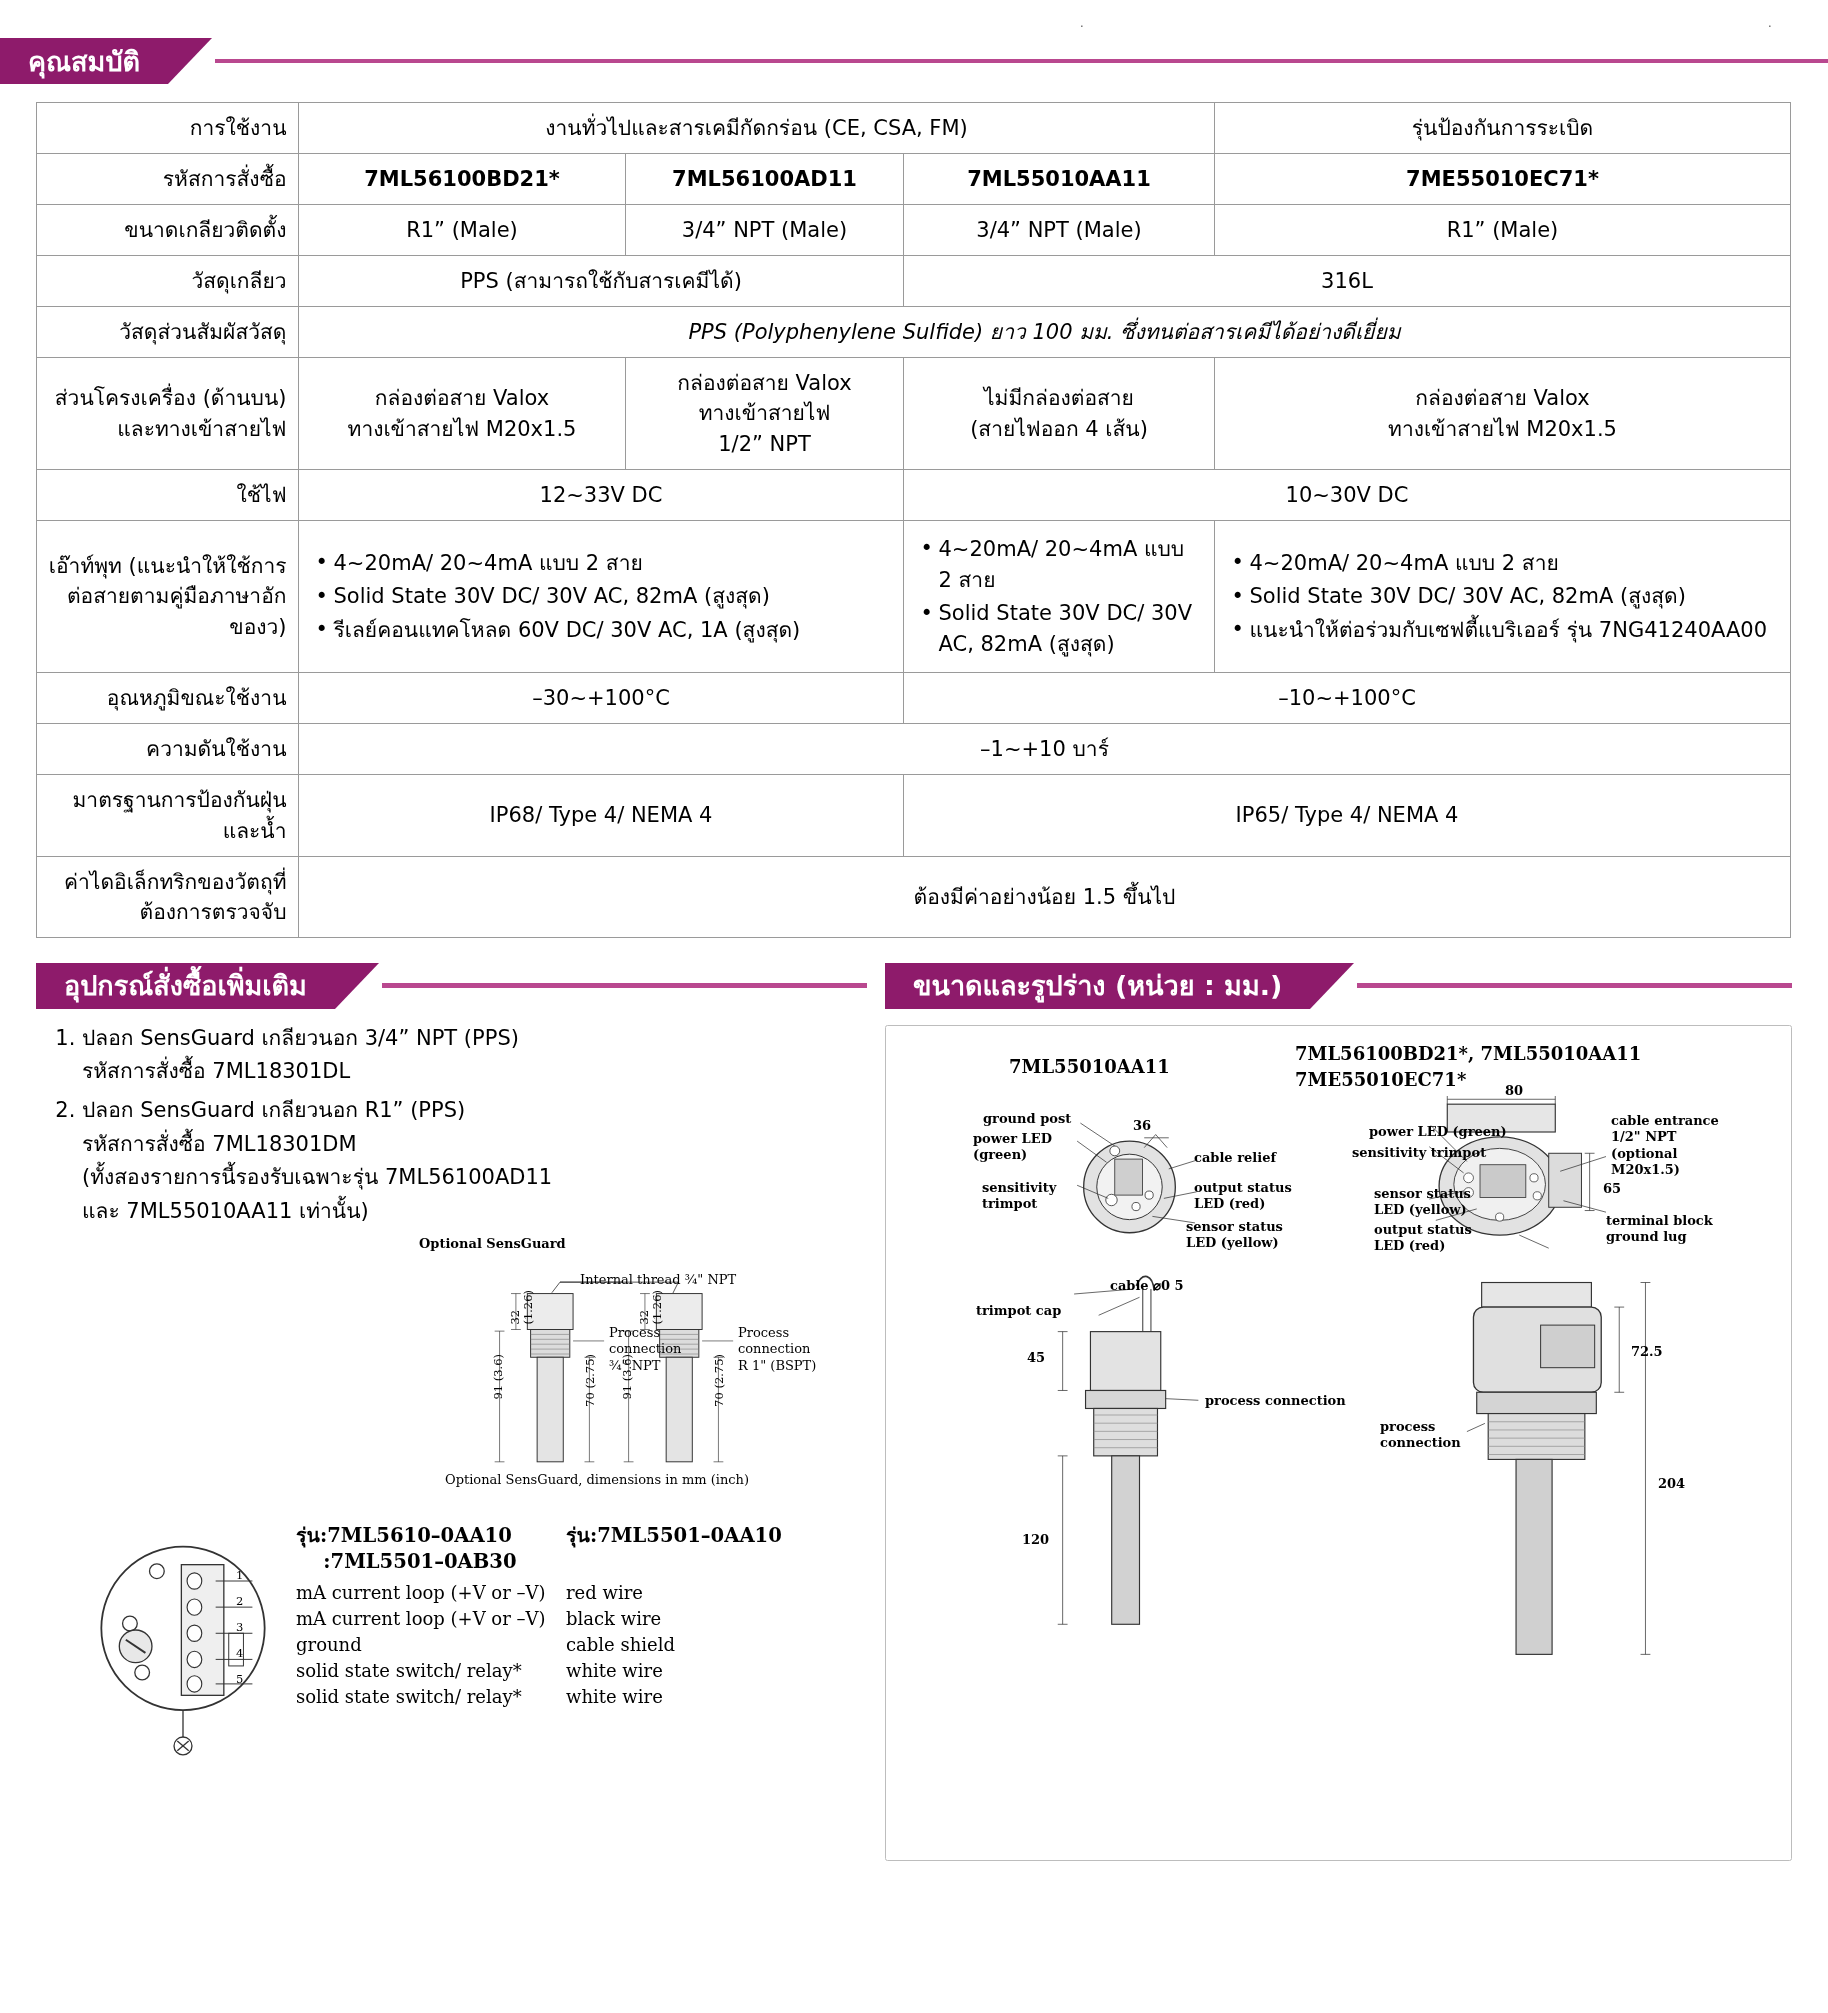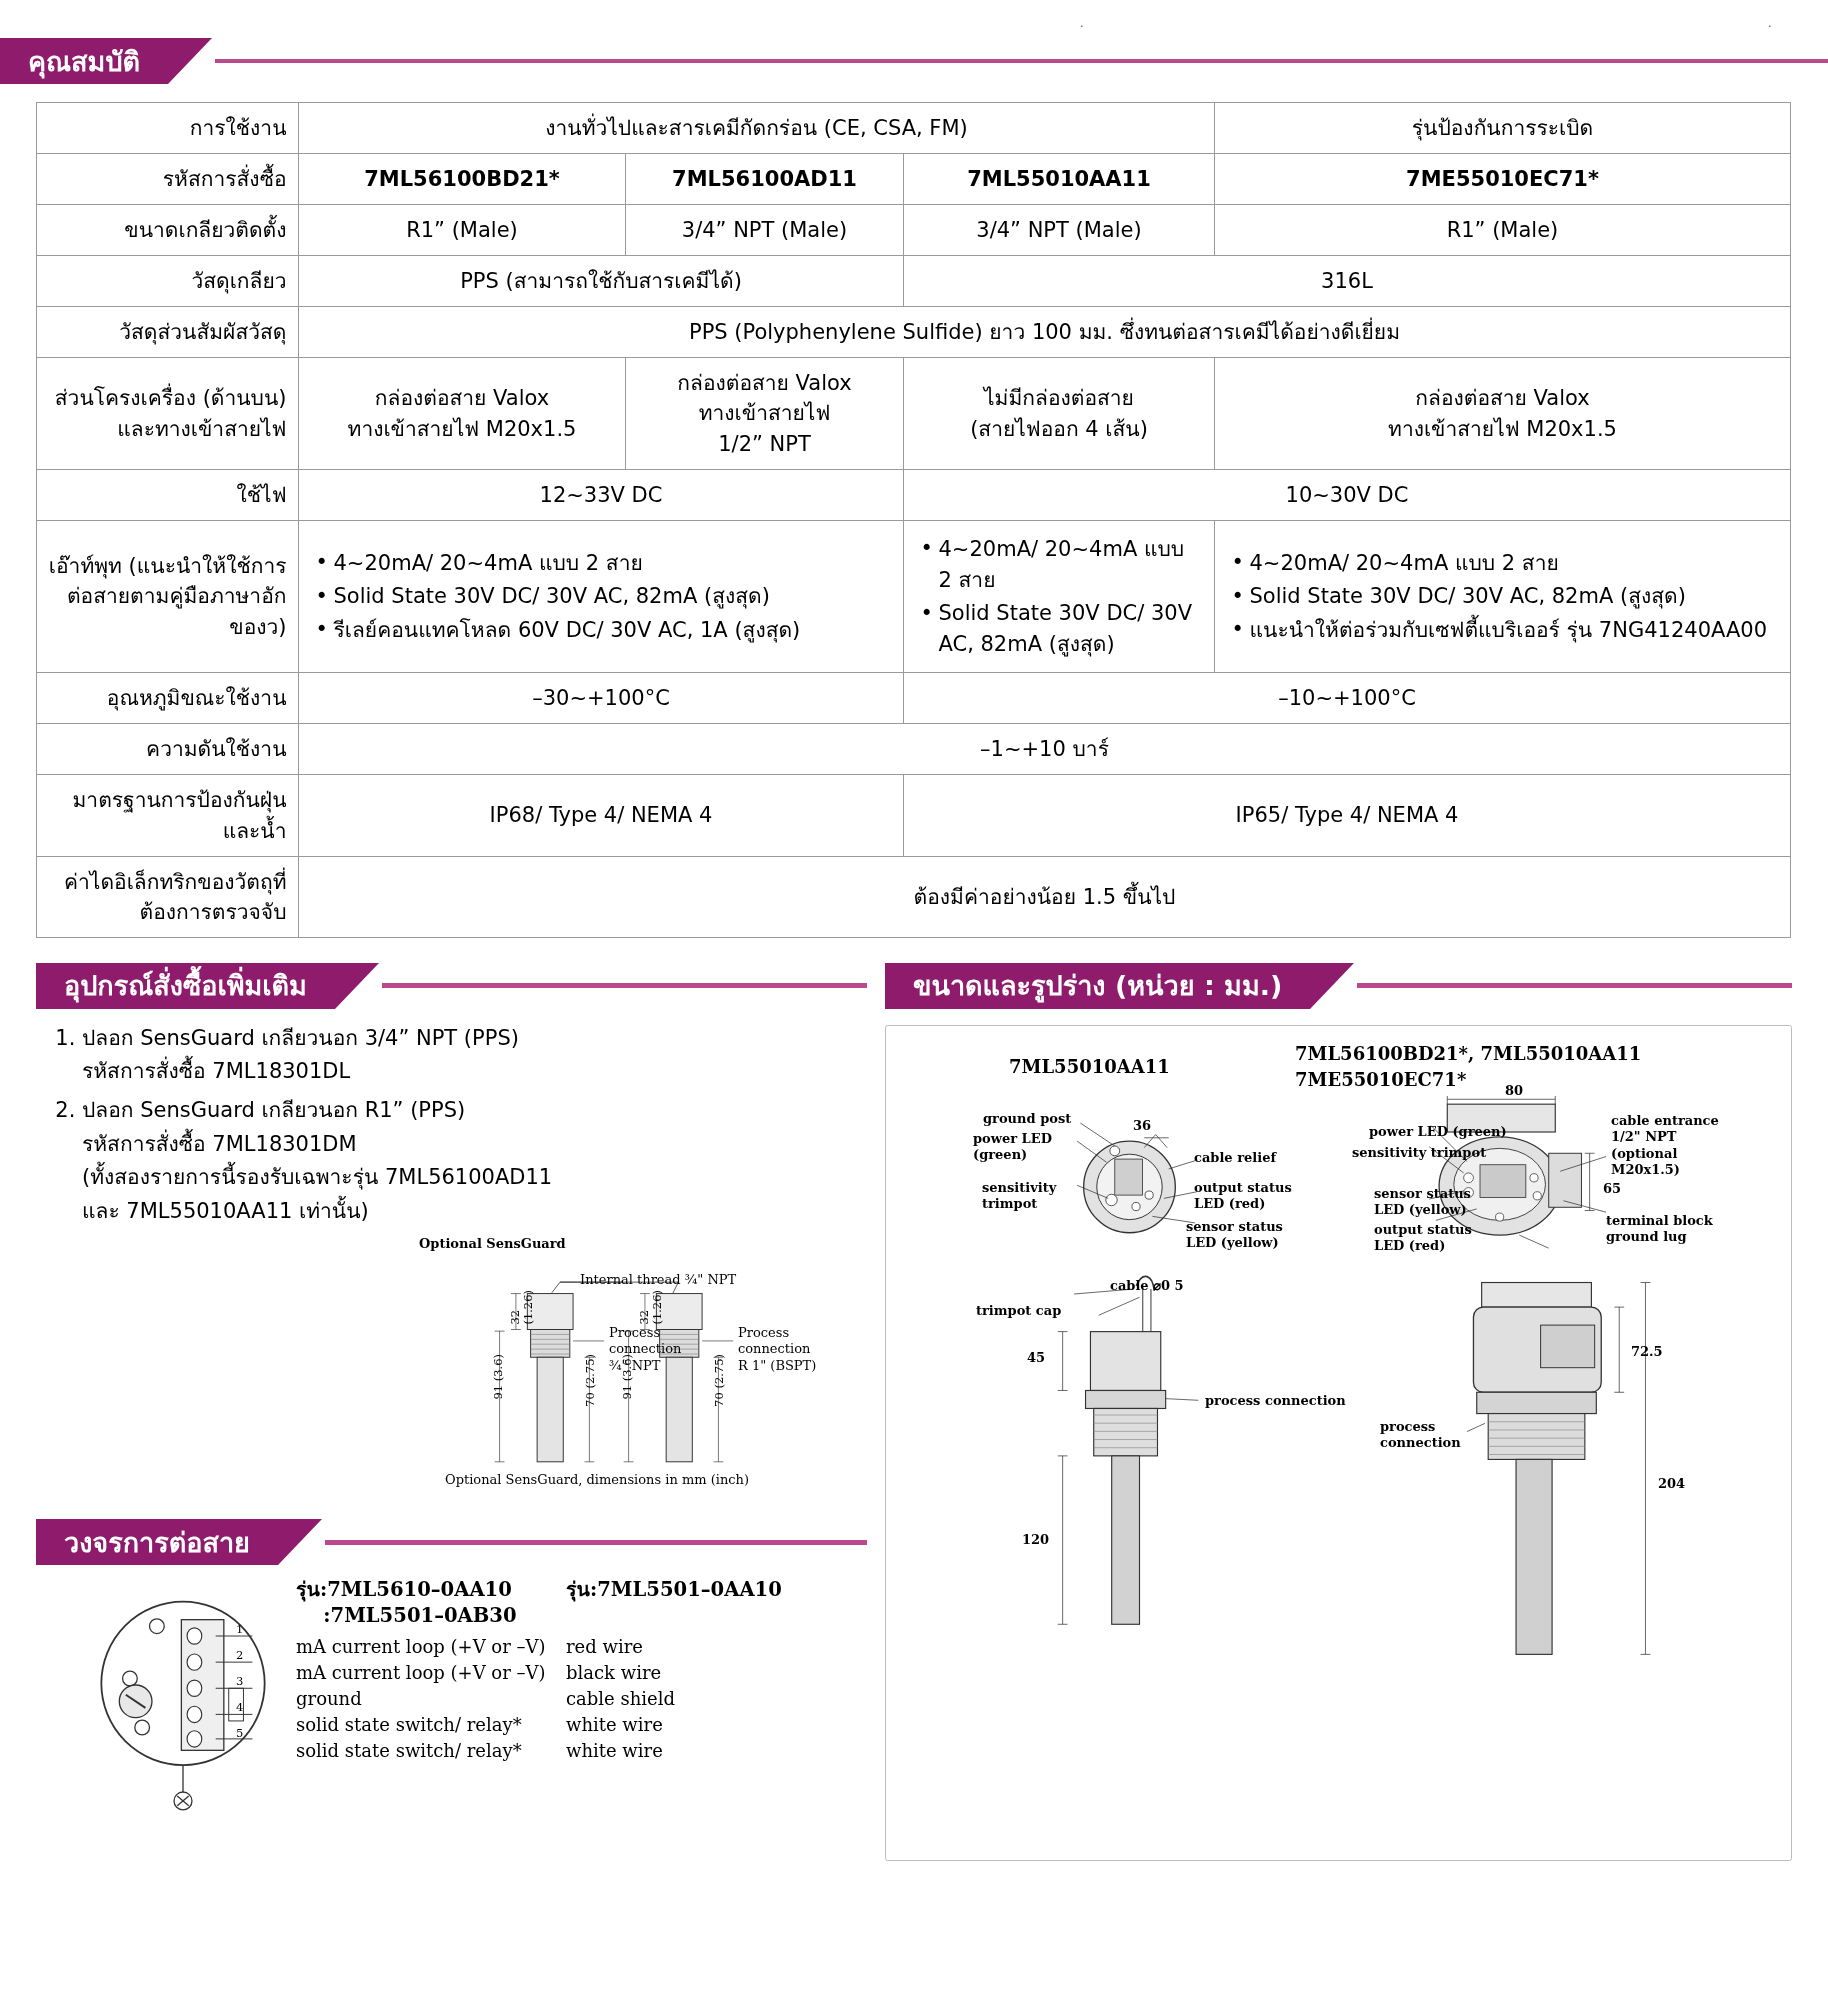--- a/index.html
+++ b/index.html
@@ -131,21 +131,21 @@
           <td colspan="1" class="ctr " style="white-space: pre-line;">3/4” NPT (Male)</td>
           <td colspan="1" class="ctr " style="white-space: pre-line;">R1” (Male)</td>
         </tr>
         <tr>
           <td class="lbl">วัสดุเกลียว</td>
           <td colspan="2" class="ctr " style="white-space: pre-line;">PPS (สามารถใช้กับสารเคมีได้)</td>
           <td colspan="2" class="ctr " style="white-space: pre-line;">316L</td>
         </tr>
         <tr>
           <td class="lbl">วัสดุส่วนสัมผัสวัสดุ</td>
-          <td colspan="4" class="ctr " style="white-space: pre-line;">PPS (Polyphenylene Sulfide) ยาว 100 มม. ซึ่งทนต่อสารเคมีได้อย่างดีเยี่ยม</td>
+          <td colspan="4" class="ctr " style="white-space: pre-line; font-style: italic;">PPS (Polyphenylene Sulfide) ยาว 100 มม. ซึ่งทนต่อสารเคมีได้อย่างดีเยี่ยม</td>
         </tr>
         <tr>
           <td class="lbl">ส่วนโครงเครื่อง (ด้านบน) และทางเข้าสายไฟ</td>
           <td colspan="1" class="ctr " style="white-space: pre-line;">กล่องต่อสาย Valox
 ทางเข้าสายไฟ M20x1.5</td>
           <td colspan="1" class="ctr " style="white-space: pre-line;">กล่องต่อสาย Valox
 ทางเข้าสายไฟ
 1/2” NPT</td>
           <td colspan="1" class="ctr " style="white-space: pre-line;">ไม่มีกล่องต่อสาย
 (สายไฟออก 4 เส้น)</td>
@@ -303,24 +303,20 @@
 (1.26)</div>
 
         <div class="abs tiny-s" style="left:455px;top:121px;writing-mode:vertical-rl;transform:rotate(180deg);">91 (3.6)</div>
         <div class="abs tiny-s" style="left:547px;top:121px;writing-mode:vertical-rl;transform:rotate(180deg);">70 (2.75)</div>
         <div class="abs tiny-s" style="left:584px;top:121px;writing-mode:vertical-rl;transform:rotate(180deg);">91 (3.6)</div>
         <div class="abs tiny-s" style="left:676px;top:121px;writing-mode:vertical-rl;transform:rotate(180deg);">70 (2.75)</div>
 
         <div class="abs tiny" style="left:409px;top:239px;">Optional SensGuard, dimensions in mm (inch)</div>
       </div>
 
-      <div class="banner" style="margin-top:8.2px;">
-        <div class="bar">วงจรการต่อสาย</div>
-        <div class="tail"></div>
-      </div>
 
       <div class="wiring-wrap">
         <svg class="abs" style="left:49px;top:9.8px;" width="245" height="245" viewBox="0 0 300 300">
           <circle cx="120" cy="118" r="100" fill="#fff" stroke="#333" stroke-width="2.2"></circle>
           <circle cx="88" cy="48" r="9" fill="#fff" stroke="#333" stroke-width="1.6"></circle>
           <circle cx="55" cy="112" r="9" fill="#fff" stroke="#333" stroke-width="1.6"></circle>
           <circle cx="70" cy="172" r="9" fill="#fff" stroke="#333" stroke-width="1.6"></circle>
 
           <circle cx="62" cy="140" r="20" fill="#e8e8e8" stroke="#333" stroke-width="1.6"></circle>
           <line x1="50" y1="132" x2="74" y2="148" stroke="#333" stroke-width="2.4"></line>

